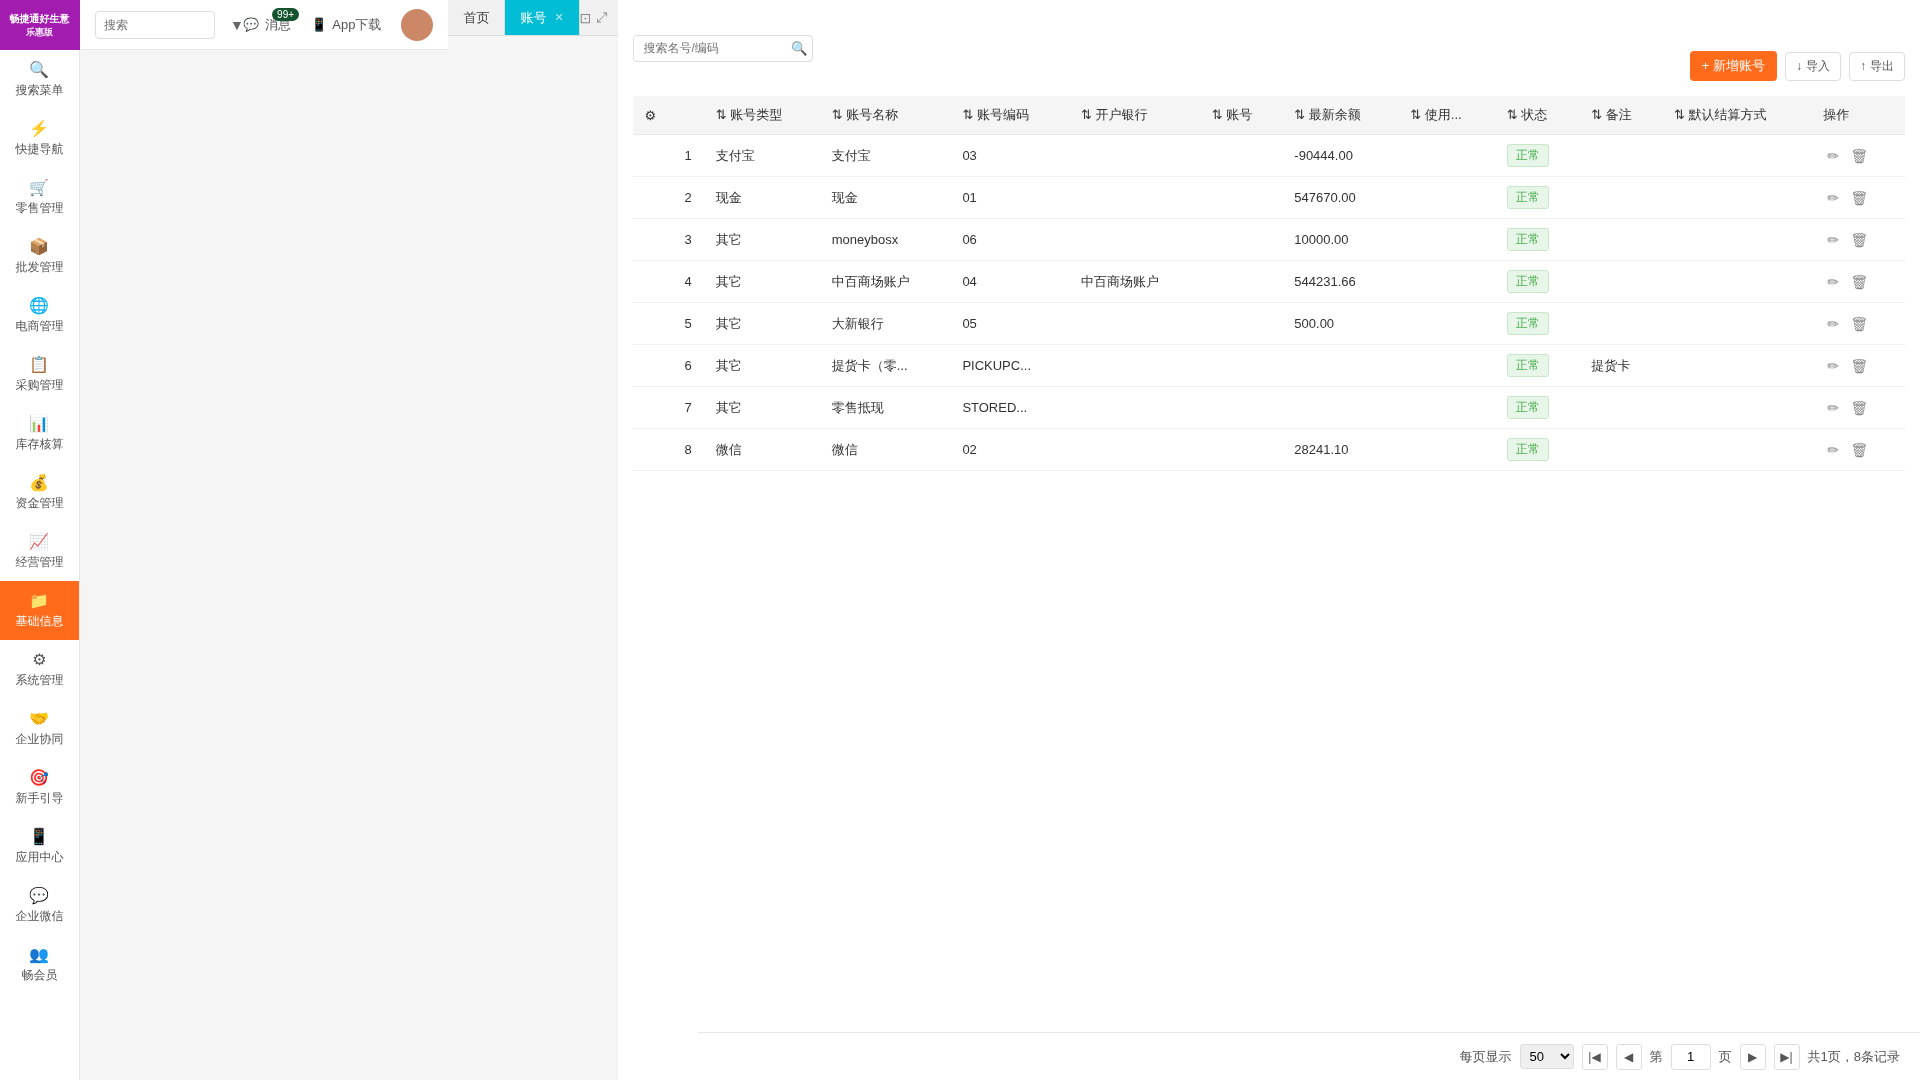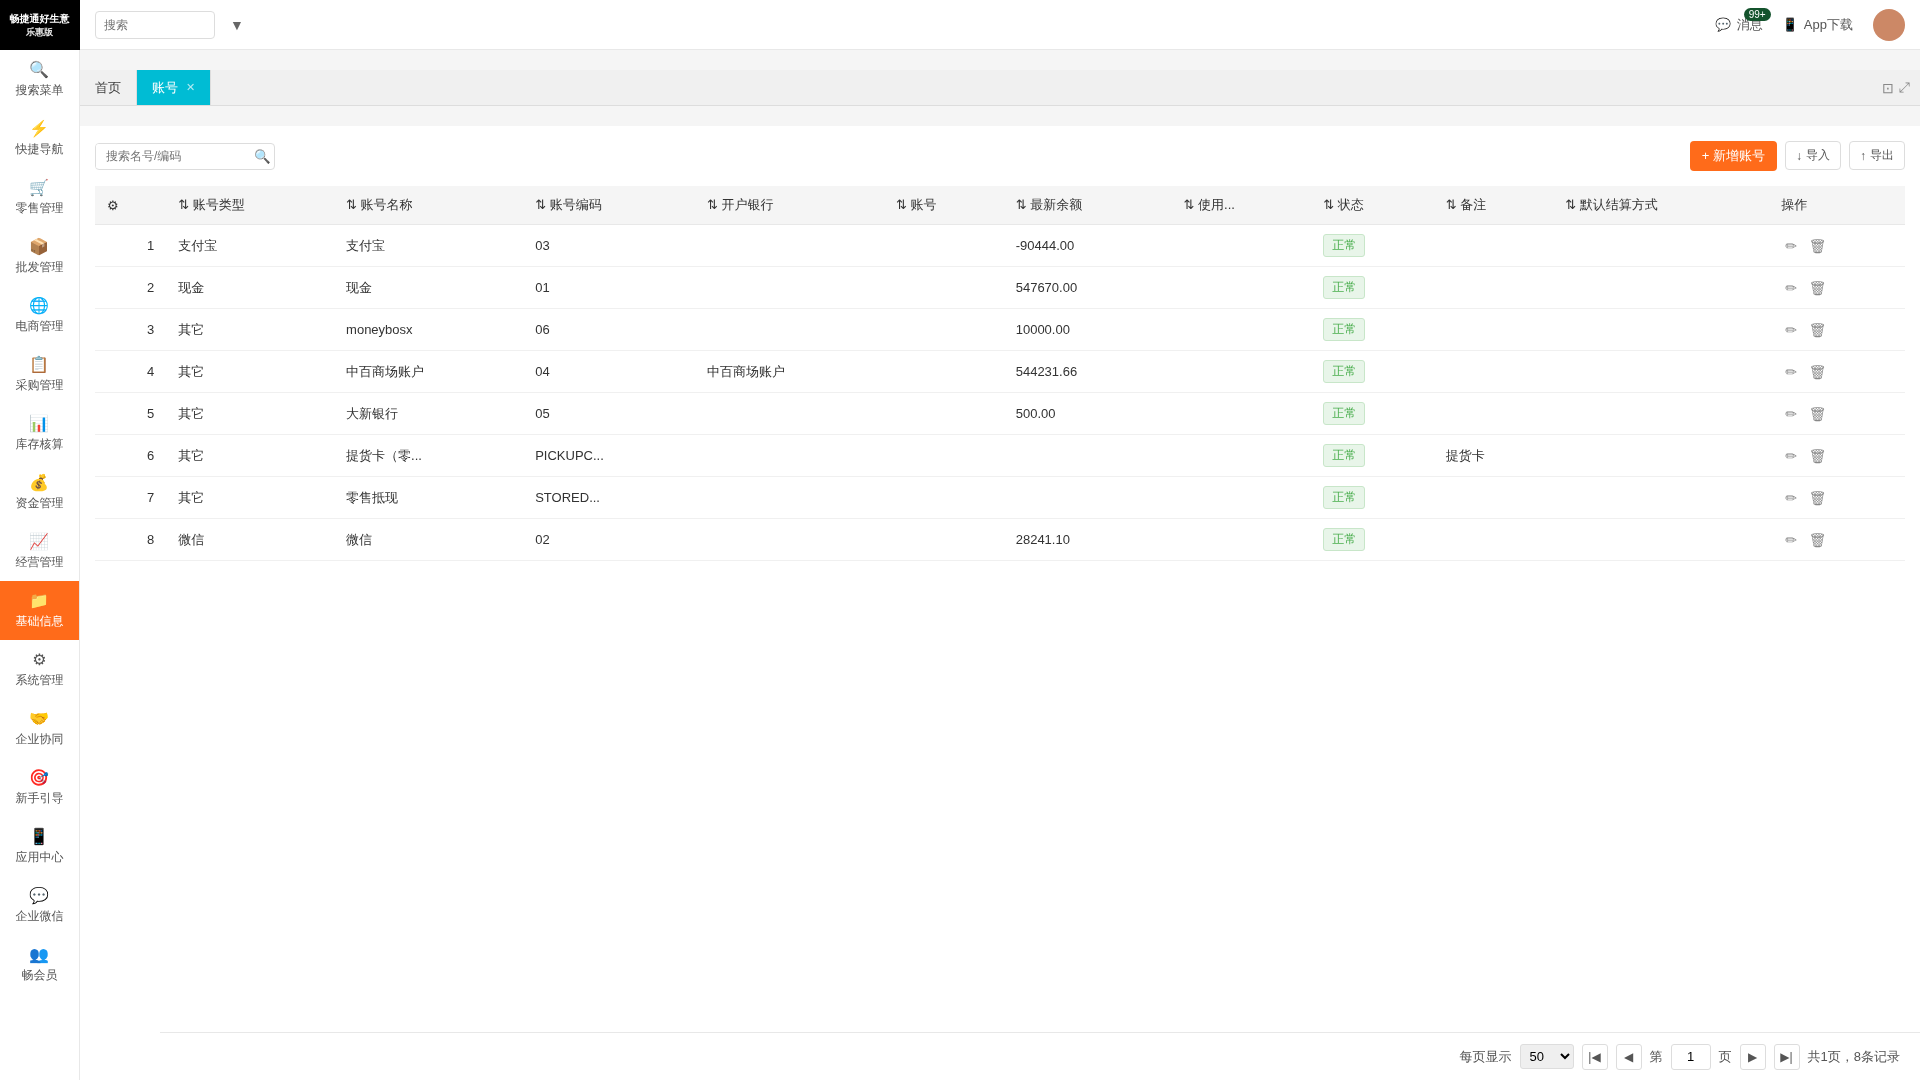--- a/index.html
+++ b/index.html
@@ -12,21 +12,21 @@
       display: flex;
       flex-direction: column;
       align-items: center;
       border-right: 1px solid #e8e8e8;
       padding-top: 0;
       flex-shrink: 0;
     }
     .sidebar-logo {
       width: 80px;
       height: 50px;
-      background: #000000;
+      background: #a21caf;
       display: flex;
       align-items: center;
       justify-content: center;
       color: white;
       font-size: 11px;
       font-weight: bold;
       flex-shrink: 0;
     }
     .sidebar-logo-text { color: #fff; font-size: 10px; text-align: center; line-height: 1.3; }
     .sidebar-item {
@@ -41,23 +41,22 @@
       align-items: center;
       gap: 3px;
     }
     .sidebar-item.active { background: #ff6b1a; color: #fff; border-radius: 0; }
     .sidebar-item .icon { font-size: 16px; }
 
     
     .main-area {
       flex: 1;
       display: flex;
-      flex-direction: column;
+      flex-direction: row;
       overflow: hidden;
-      gap: 20px;
     }
 
     
     .top-header {
       height: 50px;
       background: #fff;
       display: flex;
       align-items: center;
       justify-content: space-between;
       padding: 0 15px;
@@ -192,21 +191,21 @@
       font-size: 12px;
       width: 150px;
     }
     .search-btn {
       background: none;
       border: none;
       padding: 5px 8px;
       cursor: pointer;
       color: #888;
     }
-    .toolbar-right { display: flex; align-items: flex-start; gap: 8px; }
+    .toolbar-right { display: flex; align-items: center; gap: 8px; margin-top: 36px; }
     .btn-add {
       background: #ff6b1a;
       color: white;
       border: none;
       padding: 6px 12px;
       border-radius: 4px;
       cursor: pointer;
       font-size: 13px;
     }
     .btn-import, .btn-export {

